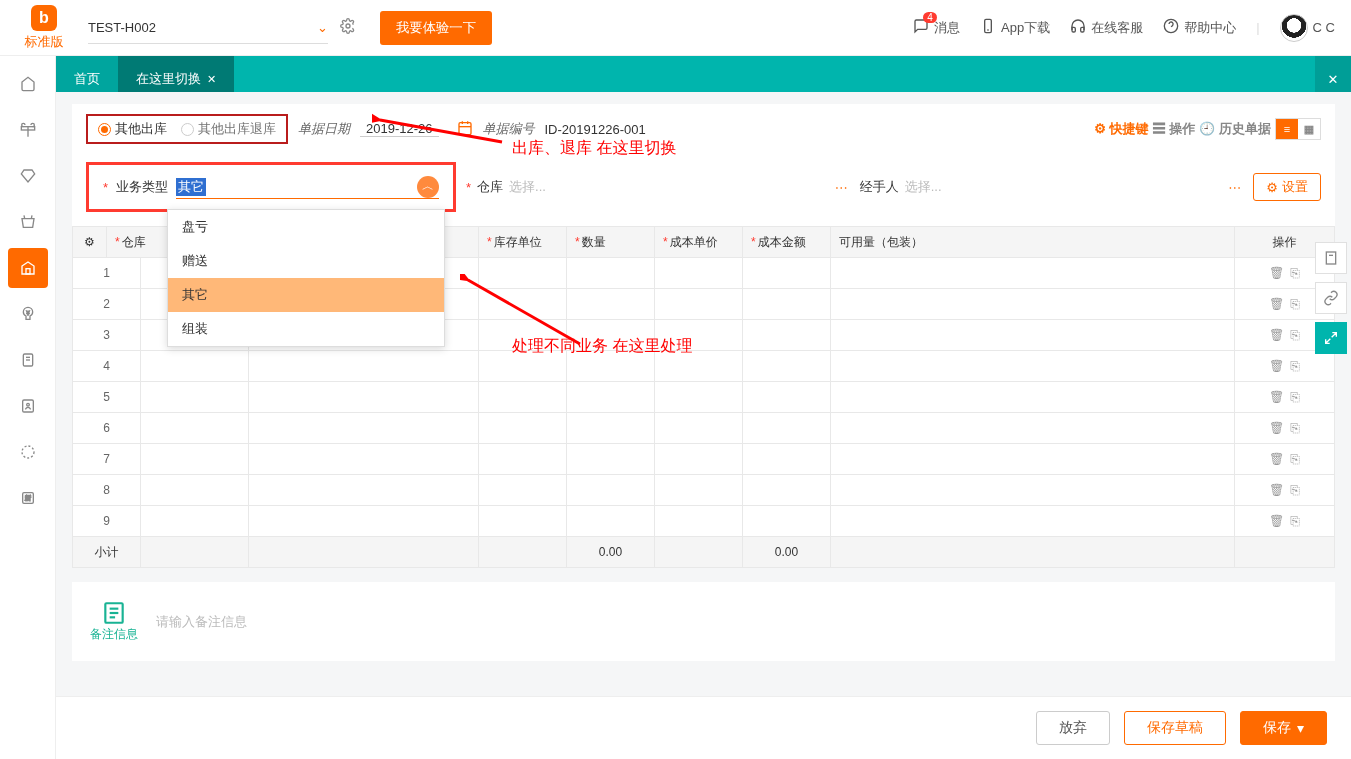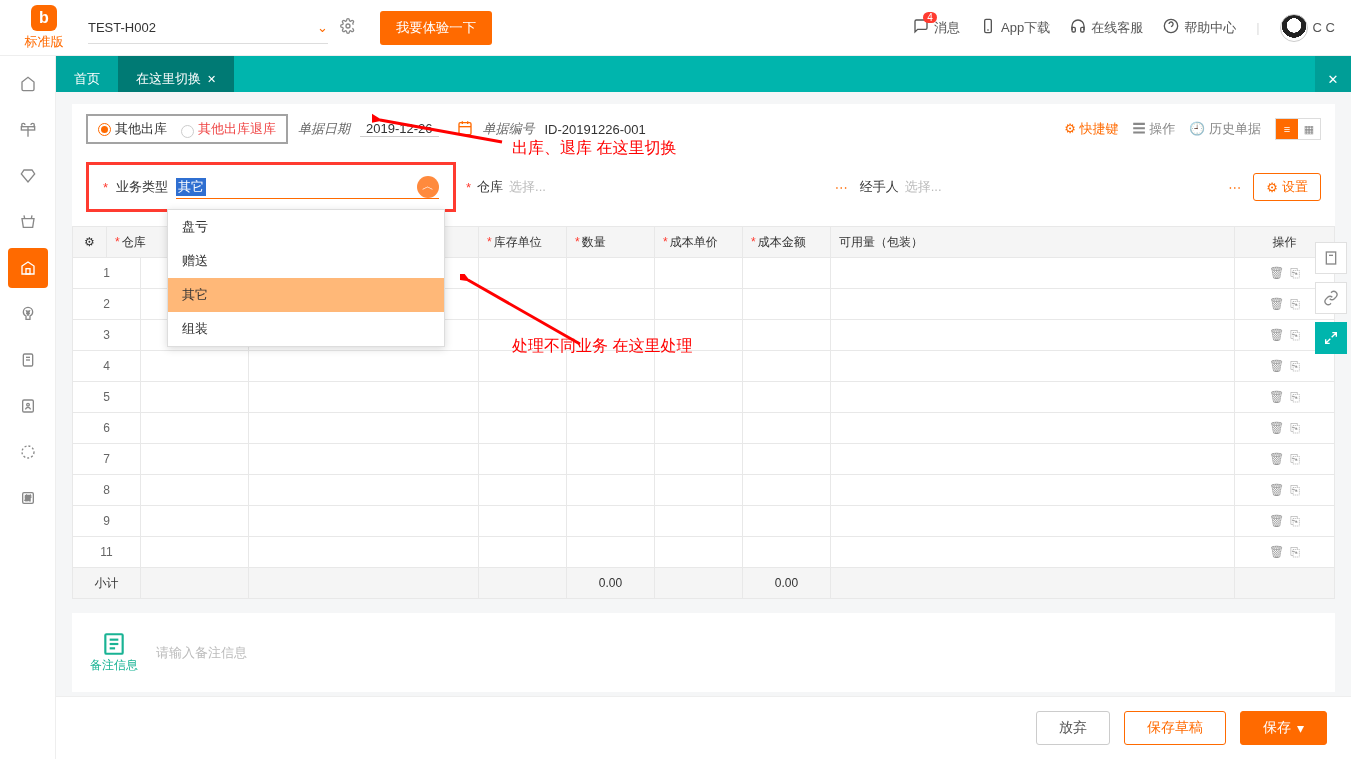--- a/index.html
+++ b/index.html
@@ -31,30 +31,30 @@
 .tab.active { background: #007a74; }
 .tab .x { font-size: 11px; }
 .tabsrow .close-all { margin-left: auto; width: 36px; display: flex; align-items: center; justify-content: center; color: #fff; background: #009e97; }
 
 
 .content { position: absolute; top: 92px; left: 56px; right: 0; bottom: 0; background: #f5f6f7; display: flex; flex-direction: column; }
 .panel { background: #fff; margin: 12px 16px 0 16px; }
 
 
 .hdr { display: flex; align-items: center; padding: 10px 14px; gap: 10px; }
-.radiogroup { border: 2px solid #a3a3a3; padding: 4px 10px; display: flex; gap: 14px; align-items: center; }
+.radiogroup { border: 2px solid #b91c1c; padding: 4px 10px; display: flex; gap: 14px; align-items: center; }
 .radio { display: flex; align-items: center; gap: 4px; }
 .rd { width: 13px; height: 13px; border: 1px solid #ff6a00; border-radius: 50%; display: inline-flex; align-items: center; justify-content: center; }
 .rd.on::after { content:""; width:7px; height:7px; background:#ff6a00; border-radius:50%; }
 .rd.off { border-color:#ccc; }
-.radio.off { color:#ef4444;align-items:flex-end; }
+.radio.off { color:#737373; }
 .hdr-label { color:#666;font-style:italic; }
 .hdr-val { color:#333; margin-right:8px; }
 .date-ico { color:#ff6a00; }
-.hdr-right { margin-left:auto; display:flex; align-items:center; gap:14px; color:#888; }
+.hdr-right { margin-left:auto; display:flex; align-items:center; gap:4px; color:#888;font-weight:bold; }
 .hdr-right .orange { color:#ff6a00; }
 .viewswitch { display:flex; border:1px solid #ddd; }
 .viewswitch span { width:22px; height:20px; display:flex; align-items:center; justify-content:center; font-size:11px; }
 .viewswitch .on { background:#ff6a00; color:#fff; }
 
 .annot { color:#ff0000; font-size:16px; position:absolute; pointer-events:none; }
 
 
 .filterrow { display:flex; align-items:center; padding: 8px 14px 14px; gap:10px; }
 .bizbox { border:3px solid #ff3b30; padding: 10px 14px; width: 370px; position:relative; }
@@ -455,31 +455,20 @@
             <td class="num" colspan="2">9</td>
             <td></td>
             <td></td>
             <td></td>
             <td></td>
             <td></td>
             <td></td>
             <td></td>
             <td class="center"><span class="opicon">🗑</span><span class="opicon">⎘</span></td>
           </tr>
-          <tr>
-            <td class="num" colspan="2">11</td>
-            <td></td>
-            <td></td>
-            <td></td>
-            <td></td>
-            <td></td>
-            <td></td>
-            <td></td>
-            <td class="center"><span class="opicon">🗑</span><span class="opicon">⎘</span></td>
-          </tr>
         </tbody>
       <tfoot>
         <tr class="subtotal">
           <td colspan="2" class="center">小计</td>
           <td></td>
             <td></td>
             <td></td>
           <td class="center">0.00</td>
           <td></td>
           <td class="center">0.00</td>

